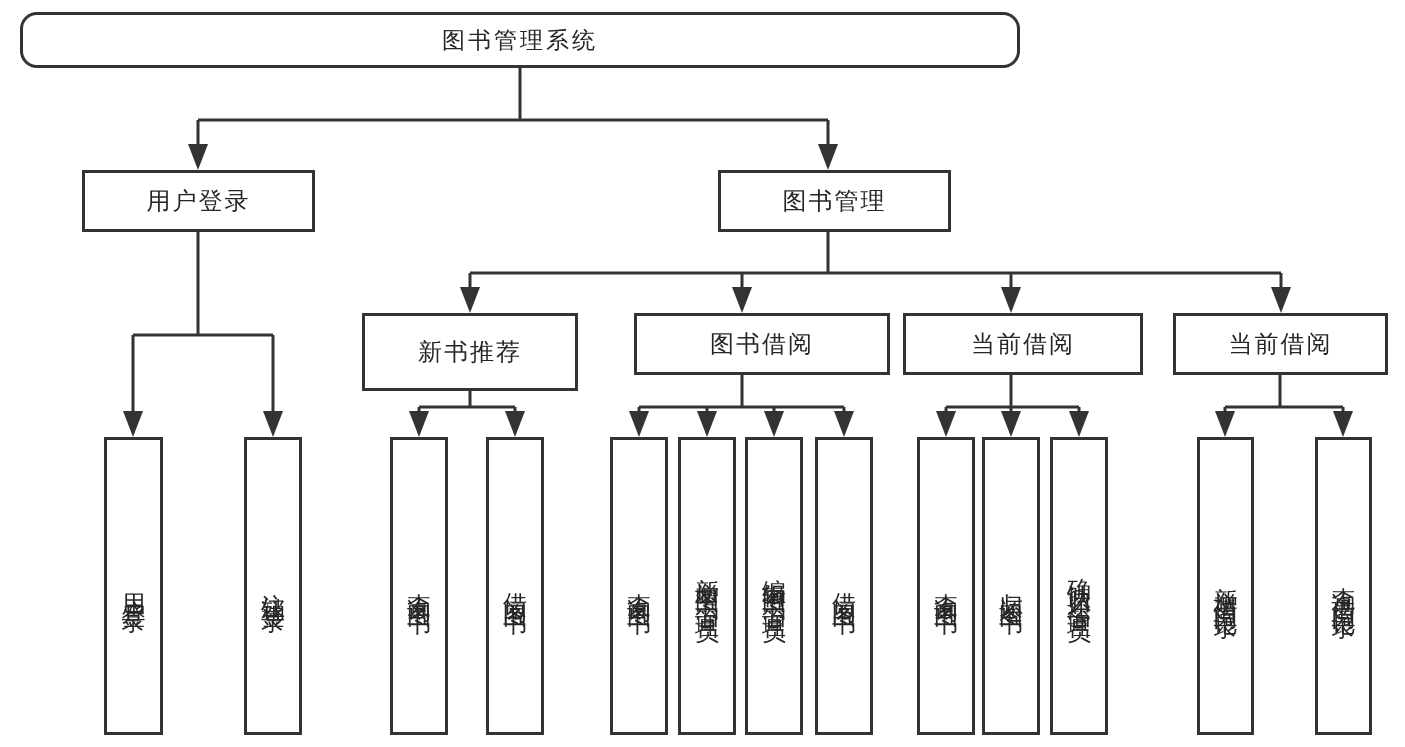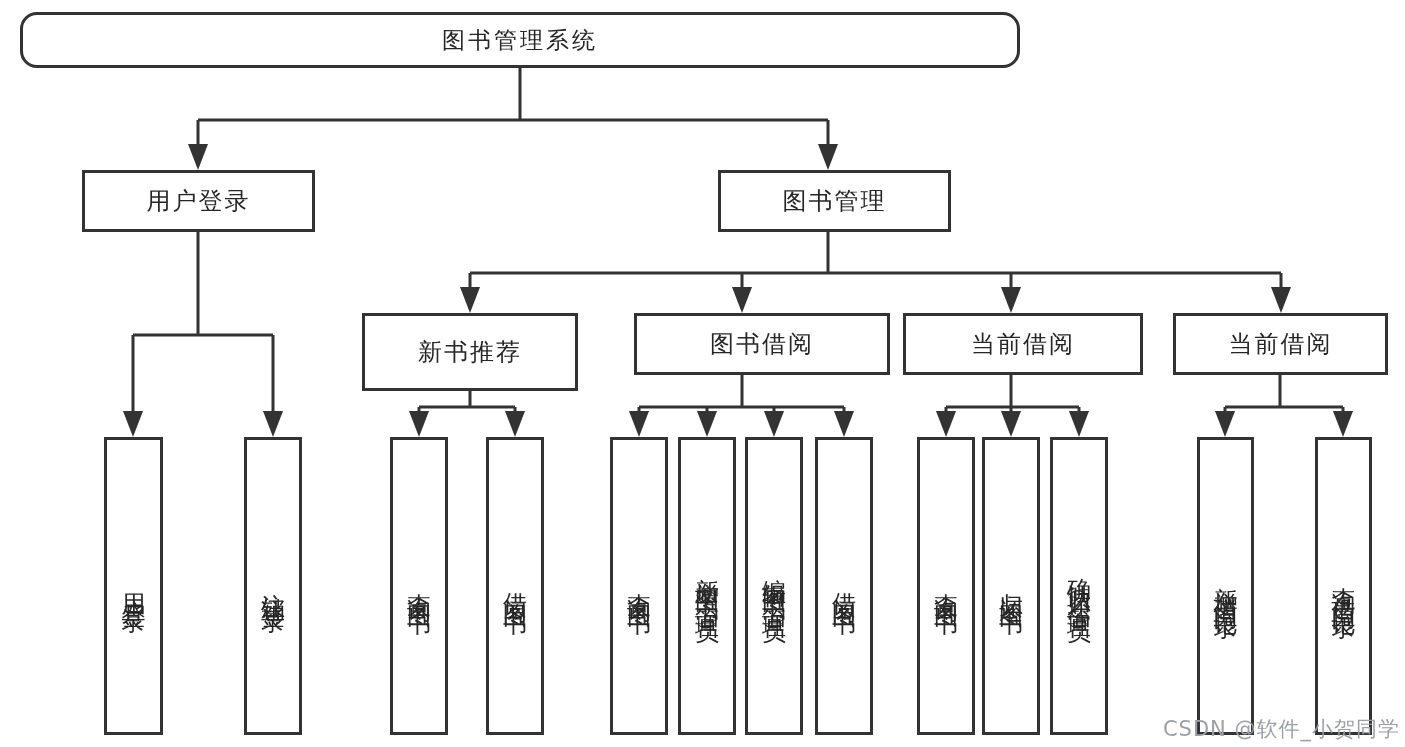--- a/index.html
+++ b/index.html
@@ -119,15 +119,14 @@
   <div class="node v" style="left:610px; top:437px; width:58px; height:298px;">查询图书</div>
   <div class="node v" style="left:678px; top:437px; width:58px; height:298px;">新增图书（管理员）</div>
   <div class="node v" style="left:745px; top:437px; width:58px; height:298px;">编辑图书（管理员）</div>
   <div class="node v" style="left:815px; top:437px; width:58px; height:298px;">借阅图书</div>
   <div class="node v" style="left:917px; top:437px; width:58px; height:298px;">查询图书</div>
   <div class="node v" style="left:982px; top:437px; width:58px; height:298px;">归还图书</div>
   <div class="node v" style="left:1050px; top:437px; width:58px; height:298px;">确认归还（管理员）</div>
   <div class="node v" style="left:1197px; top:437px; width:57px; height:298px;">新增借阅记录</div>
   <div class="node v" style="left:1315px; top:437px; width:57px; height:298px;">查询借阅记录</div>
 
-  <div class="watermark">CSDN @软件_小贺同学</div>
 
 </div>
 
 </body></html>

